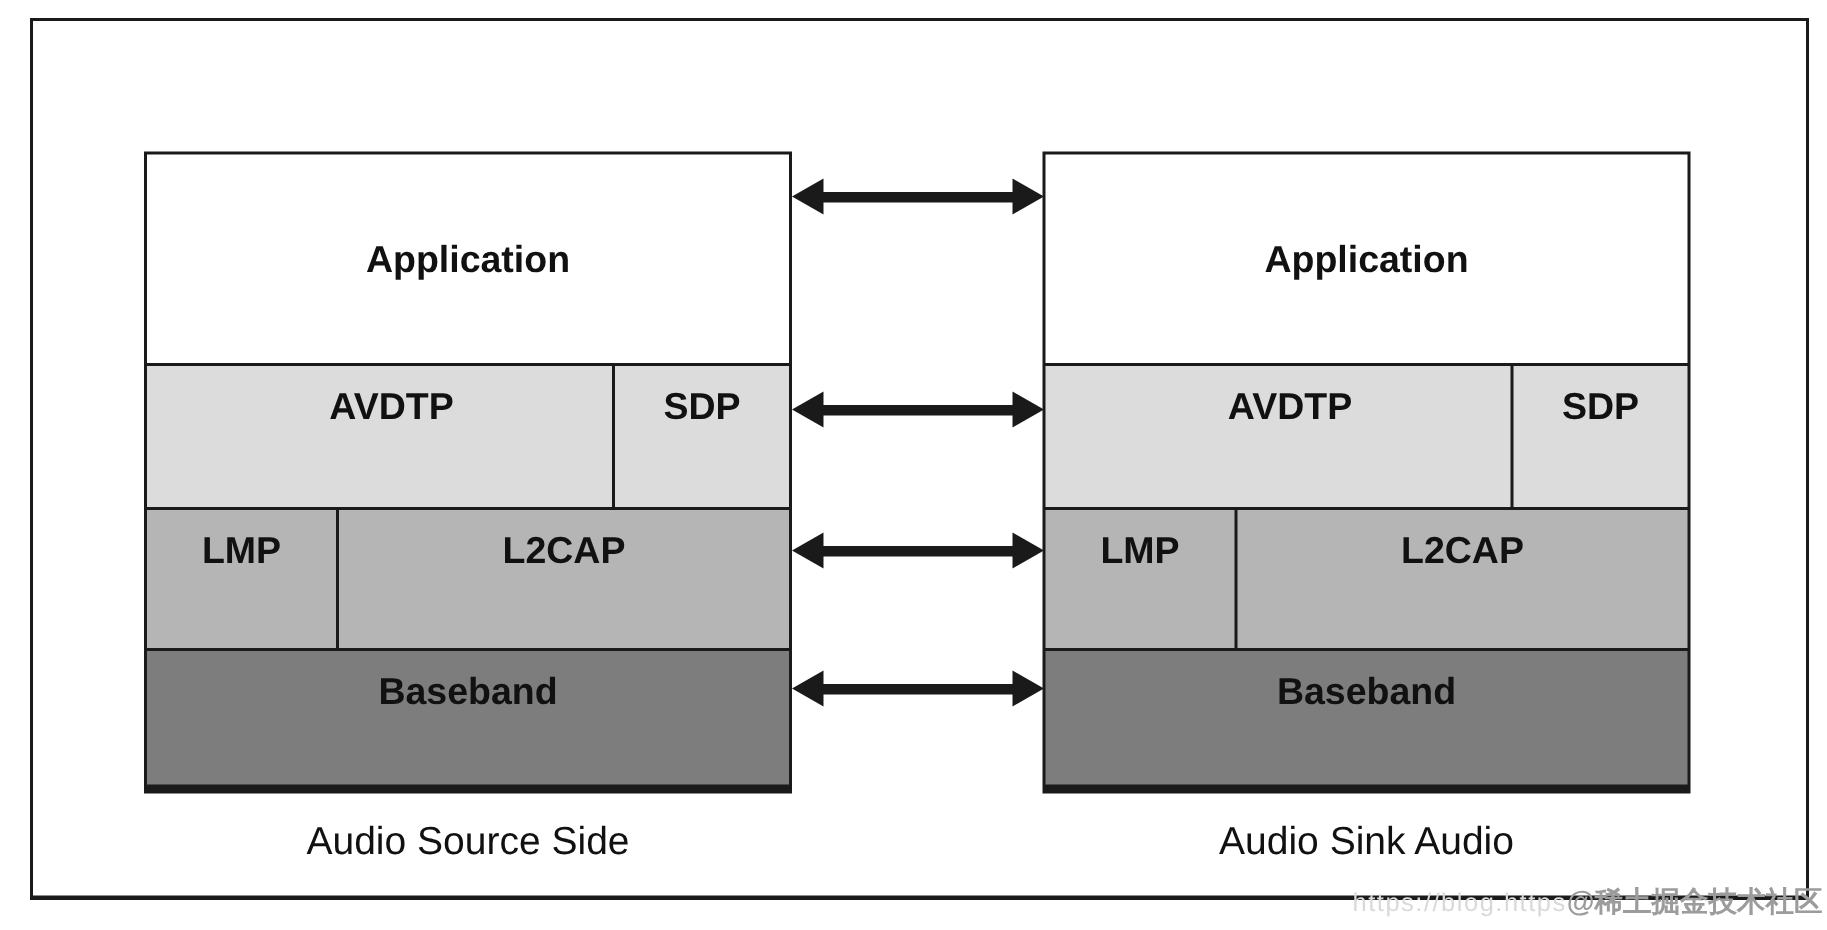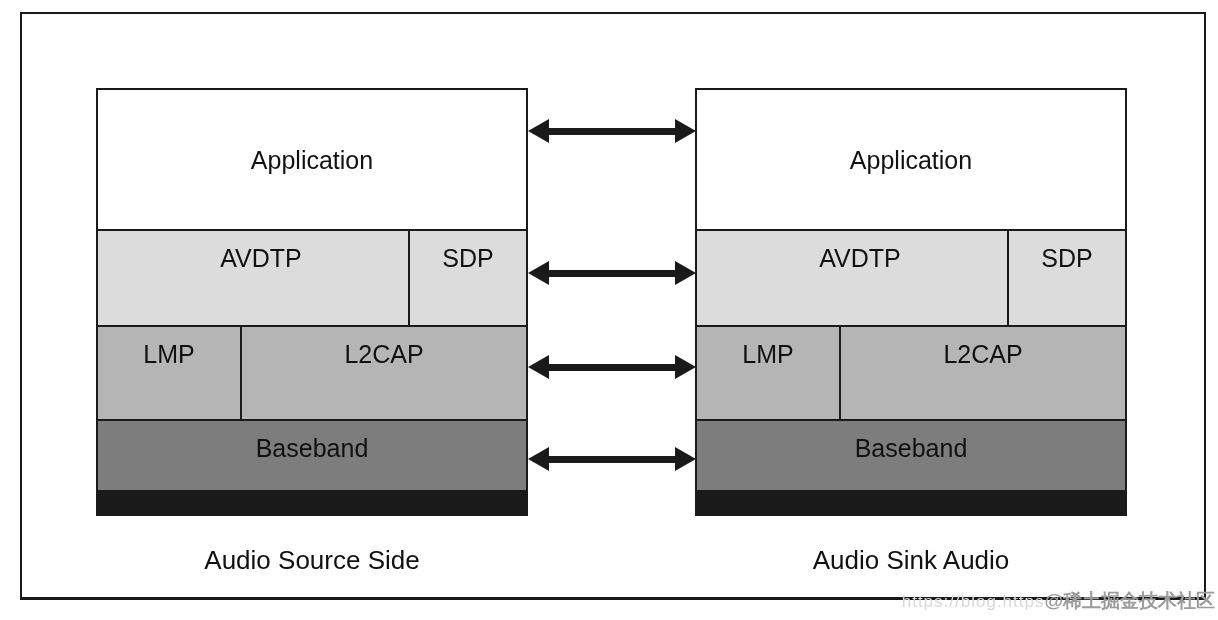--- a/index.html
+++ b/index.html
@@ -13,36 +13,36 @@
     --wm-url:#d9d9d9;
     --wm-community:#9c9c9c;
   }
   *{margin:0;padding:0;box-sizing:border-box;}
   html,body{width:1218px;height:620px;background:var(--bg);overflow:hidden;
     font-family:"Liberation Sans","DejaVu Sans",sans-serif;color:var(--text);}
   .frame{position:absolute;left:20px;top:12px;width:1186px;height:588px;
     border:2px solid var(--border);border-bottom-width:3px;background:var(--bg);}
 
   
-  .stack{position:absolute;top:88px;width:432px;height:428px;
-    background:var(--border);padding:2px;display:flex;flex-direction:column;gap:2px;}
+  .stack{position:absolute;top:101px;width:432px;height:428px;
+    background:var(--border);padding:2px;display:flex;flex-direction:column;gap:2px;font-weight:bold;}
   .stack-left{left:96px;}
   .stack-right{left:695px;}
   .row{display:flex;gap:2px;}
   .cell{display:flex;justify-content:center;align-items:flex-start;
     padding-top:13px;font-size:25px;line-height:28px;}
   .app-cell{height:139px;flex:1;background:var(--row-white);
     flex-direction:column;align-items:center;justify-content:center;gap:45px;padding-top:0;}
   .row-avdtp{height:94px;}
   .row-lmp{height:92px;}
   .cell-avdtp{width:310px;background:var(--row-light);padding-left:16px;}
   .cell-sdp{flex:1;background:var(--row-light);}
-  .cell-lmp{width:142px;background:var(--row-mid);}
+  .cell-lmp{width:126px;background:var(--row-mid);}
   .cell-l2cap{flex:1;background:var(--row-mid);}
-  .cell-baseband{height:69px;flex:1;background:var(--row-dark);}
+  .cell-baseband{height:89px;flex:1;background:var(--row-dark);}
 
   .caption{position:absolute;top:545px;width:432px;text-align:center;
     font-size:26px;line-height:30px;color:var(--text);}
   .caption-left{left:96px;}
   .caption-right{left:695px;}
 
   
   .arrow{position:absolute;left:528px;width:168px;height:26px;
     display:flex;align-items:center;}
   .arrow .head-l{width:0;height:0;border-top:12px solid transparent;

